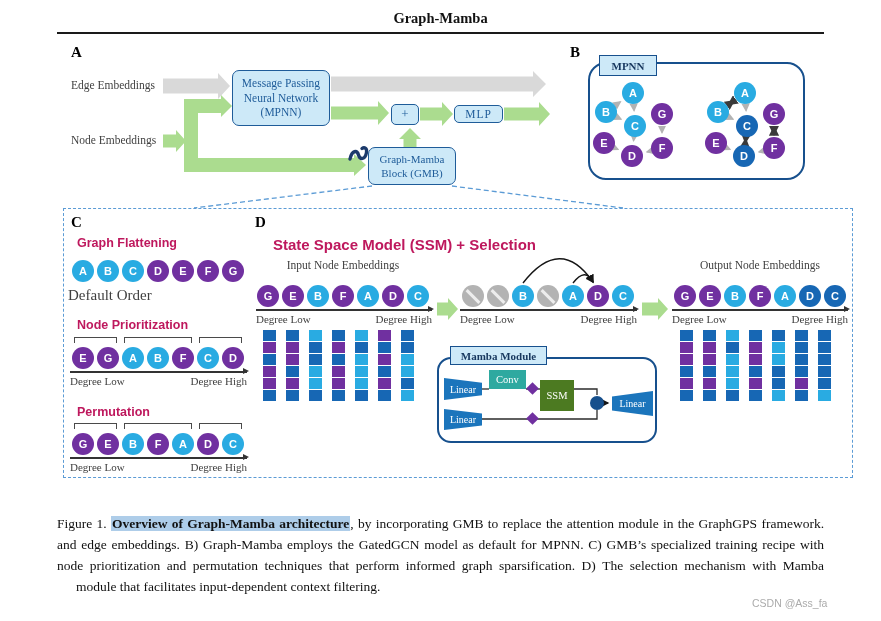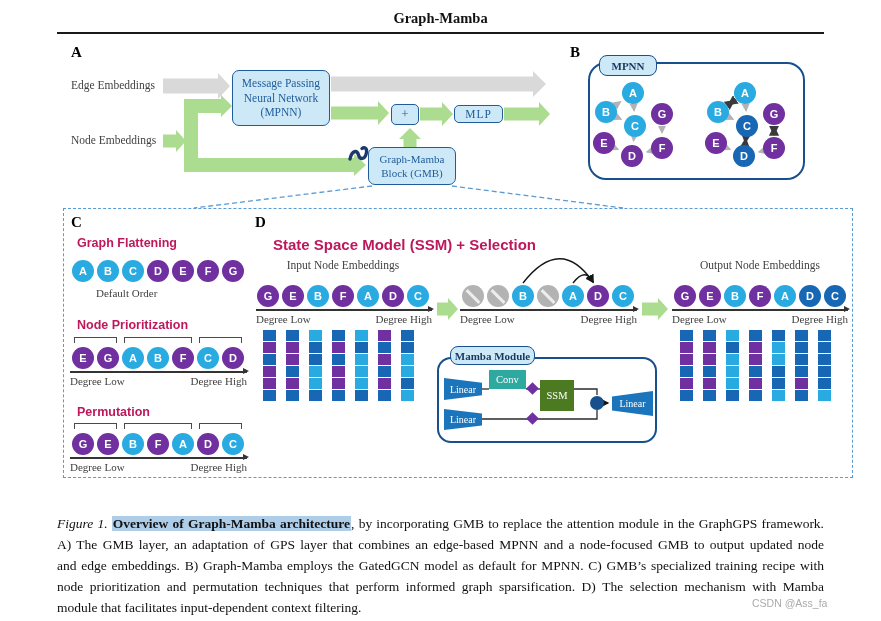--- a/index.html
+++ b/index.html
@@ -10,21 +10,21 @@
          font:bold 14.5px "Liberation Serif",serif;color:#111;}
   .title-rule{position:absolute;left:57px;top:32px;width:767px;height:2px;background:#1a1a1a;}
   .bg-svg{position:absolute;left:0;top:0;}
   .plabel{position:absolute;font:bold 15px "Liberation Serif",serif;color:#000;}
   .slab{position:absolute;font:11.5px "Liberation Serif",serif;color:#3F3F3F;white-space:nowrap;}
   .phead{position:absolute;font:bold 12.5px "Liberation Sans",sans-serif;color:#be185d;white-space:nowrap;}
   .bbox{position:absolute;background:#CDE9F8;border:1.5px solid #1F5C99;border-radius:7px;
         color:#1F5C99;display:flex;flex-direction:column;align-items:center;justify-content:center;
         text-align:center;font:11.5px "Liberation Serif",serif;line-height:1.3;box-sizing:border-box;}
   .rcont{position:absolute;background:#fff;border:2px solid #17508D;border-radius:18px;box-sizing:border-box;}
-  .tab{position:absolute;background:#CDE9F8;border:1.5px solid #17508D;border-radius:8px;color:#17375E;
+  .tab{position:absolute;background:#CDE9F8;border:1.5px solid #17508D;border-radius:0;color:#17375E;
        font:bold 11px "Liberation Serif",serif;display:flex;align-items:center;justify-content:center;box-sizing:border-box;}
   .dashed{position:absolute;left:63px;top:208px;width:790px;height:270px;border:1.4px dashed #5B9BD5;box-sizing:border-box;}
   .seq{position:absolute;display:flex;gap:3px;}
   .node{width:22px;height:22px;border-radius:50%;color:#fff;flex:0 0 auto;position:relative;
         font:bold 11px "Liberation Sans",sans-serif;display:flex;align-items:center;justify-content:center;}
   .node.skip{background:#B3B3B3;}
   .node.skip i{position:absolute;left:2px;top:9.5px;width:18px;height:3px;background:#EDEDED;transform:rotate(45deg);}
   .brackets{position:absolute;height:8px;}
   .bracket{position:absolute;top:0;height:6px;border-top:1.3px solid #4A4A4A;
            border-left:1.3px solid #4A4A4A;border-right:1.3px solid #4A4A4A;box-sizing:border-box;}
@@ -43,22 +43,22 @@
         display:flex;align-items:center;justify-content:center;box-sizing:border-box;}
   .trap.in{clip-path:polygon(0 0,100% 22%,100% 78%,0 100%);}
   .trap.out{clip-path:polygon(0 22%,100% 0,100% 100%,0 78%);}
   .mm-box{position:absolute;color:#fff;font:10.5px "Liberation Serif",serif;
         display:flex;align-items:center;justify-content:center;}
   .diamond{position:absolute;width:9px;height:9px;background:#7030A0;transform:rotate(45deg);}
   .junction{position:absolute;width:14px;height:14px;border-radius:50%;background:#17508D;}
   .caption{position:absolute;left:57px;top:513px;width:767px;font:13.5px "Liberation Serif",serif;
         color:#111;line-height:21px;}
   .cap-line{text-align:justify;text-align-last:justify;}
-  .cap-line.last{text-align-last:left;}
-  .fig-label{font-style:italic;}
+  .cap-line.last{text-align-last:left;margin-left:19px;}
+  .fig-label{}
   .hl{font-weight:bold;background:#AECDE9;padding:0 1px;}
   .wm{position:absolute;left:752px;top:597px;font:10.5px "Liberation Sans",sans-serif;color:#ABABAB;}
   .ctr{text-align:center;}
 </style>
 </head>
 <body>
 
 <div class="page">
 
   <svg width="0" height="0" style="position:absolute">
@@ -174,21 +174,21 @@
   <div class="phead" style="left:77px;top:236px">Graph Flattening</div>
   <div class="seq" style="left:72px;top:260px">
       <span class="node" style="background: rgb(41, 171, 226);">A</span>
       <span class="node" style="background: rgb(41, 171, 226);">B</span>
       <span class="node" style="background: rgb(41, 171, 226);">C</span>
       <span class="node" style="background: rgb(112, 48, 160);">D</span>
       <span class="node" style="background: rgb(112, 48, 160);">E</span>
       <span class="node" style="background: rgb(112, 48, 160);">F</span>
       <span class="node" style="background: rgb(112, 48, 160);">G</span>
     </div>
-  <div class="slab" style="left:96px;top:287px;font-size:11px">Default Order</div>
+  <div class="slab" style="left:68px;top:287px;font-size:15px">Default Order</div>
 
   <div class="phead" style="left:77px;top:318px">Node Prioritization</div>
   <div class="brackets" style="left:72px;top:337px;width:172px">
       <div class="bracket" style="left: 2px; width: 43px;"></div>
       <div class="bracket" style="left: 52px; width: 68px;"></div>
       <div class="bracket" style="left: 127px; width: 43px;"></div>
     </div>
   <div class="seq" style="left:72px;top:347px">
       <span class="node" style="background: rgb(112, 48, 160);">E</span>
       <span class="node" style="background: rgb(112, 48, 160);">G</span>
@@ -329,21 +329,21 @@
     </div>
   <div class="axis" style="left:460px;top:309px;width:177px">
     <div class="line"></div>
     <div class="labs">
       <span>Degree Low</span>
       <span>Degree High</span>
     </div>
   </div>
 
   <div class="rcont" style="left:437px;top:357px;width:220px;height:86px;border-radius:14px"></div>
-  <div class="tab" style="left:450px;top:346px;width:85px;height:19px">Mamba Module</div>
+  <div class="tab" style="left:450px;top:346px;width:97px;height:19px">Mamba Module</div>
   <svg class="abs" style="left:437px;top:357px" width="220" height="86">
     <line x1="45" y1="32" x2="52" y2="32" stroke="#2b2b2b" stroke-width="1.3"></line>
     <line x1="89" y1="32" x2="103" y2="32" stroke="#2b2b2b" stroke-width="1.3"></line>
     <path d="M137,32 H160 V38" fill="none" stroke="#2b2b2b" stroke-width="1.3"></path>
     <path d="M45,62 H160 V53" fill="none" stroke="#2b2b2b" stroke-width="1.3"></path>
     <line x1="167" y1="46" x2="171" y2="46" stroke="#2b2b2b" stroke-width="1.3" marker-end="url(#mBlack)"></line>
   </svg>
   <div class="trap in" style="left:444px;top:378px;width:38px;height:22px">Linear</div>
   <div class="mm-box" style="left:489px;top:370px;width:37px;height:19px;background:#2EA9A0">Conv</div>
   <div class="diamond" style="left:528px;top:384px"></div>
@@ -424,20 +424,19 @@
         <span class="c-blue"></span>
         <span class="c-blue"></span>
         <span class="c-blue"></span>
         <span class="c-blue"></span>
         <span class="c-lightblue"></span>
       </div>
     </div>
 
   <div class="caption">
     <div class="cap-line"><span class="fig-label">Figure 1.</span><span> </span><span class="hl">Overview of Graph-Mamba architecture</span><span>, by incorporating GMB to replace the attention module in the GraphGPS framework.</span></div>
-    <div class="cap-line">A) The GMB layer, an adaptation of GPS layer that combines an edge-based MPNN and a node-focused GMB to output updated node</div>
     <div class="cap-line">and edge embeddings. B) Graph-Mamba employs the GatedGCN model as default for MPNN. C) GMB’s specialized training recipe with</div>
     <div class="cap-line">node prioritization and permutation techniques that perform informed graph sparsification. D) The selection mechanism with Mamba</div>
     <div class="cap-line last">module that facilitates input-dependent context filtering.</div>
   </div>
 
   <div class="wm">CSDN @Ass_fa</div>
 </div>
 
 </body></html>

